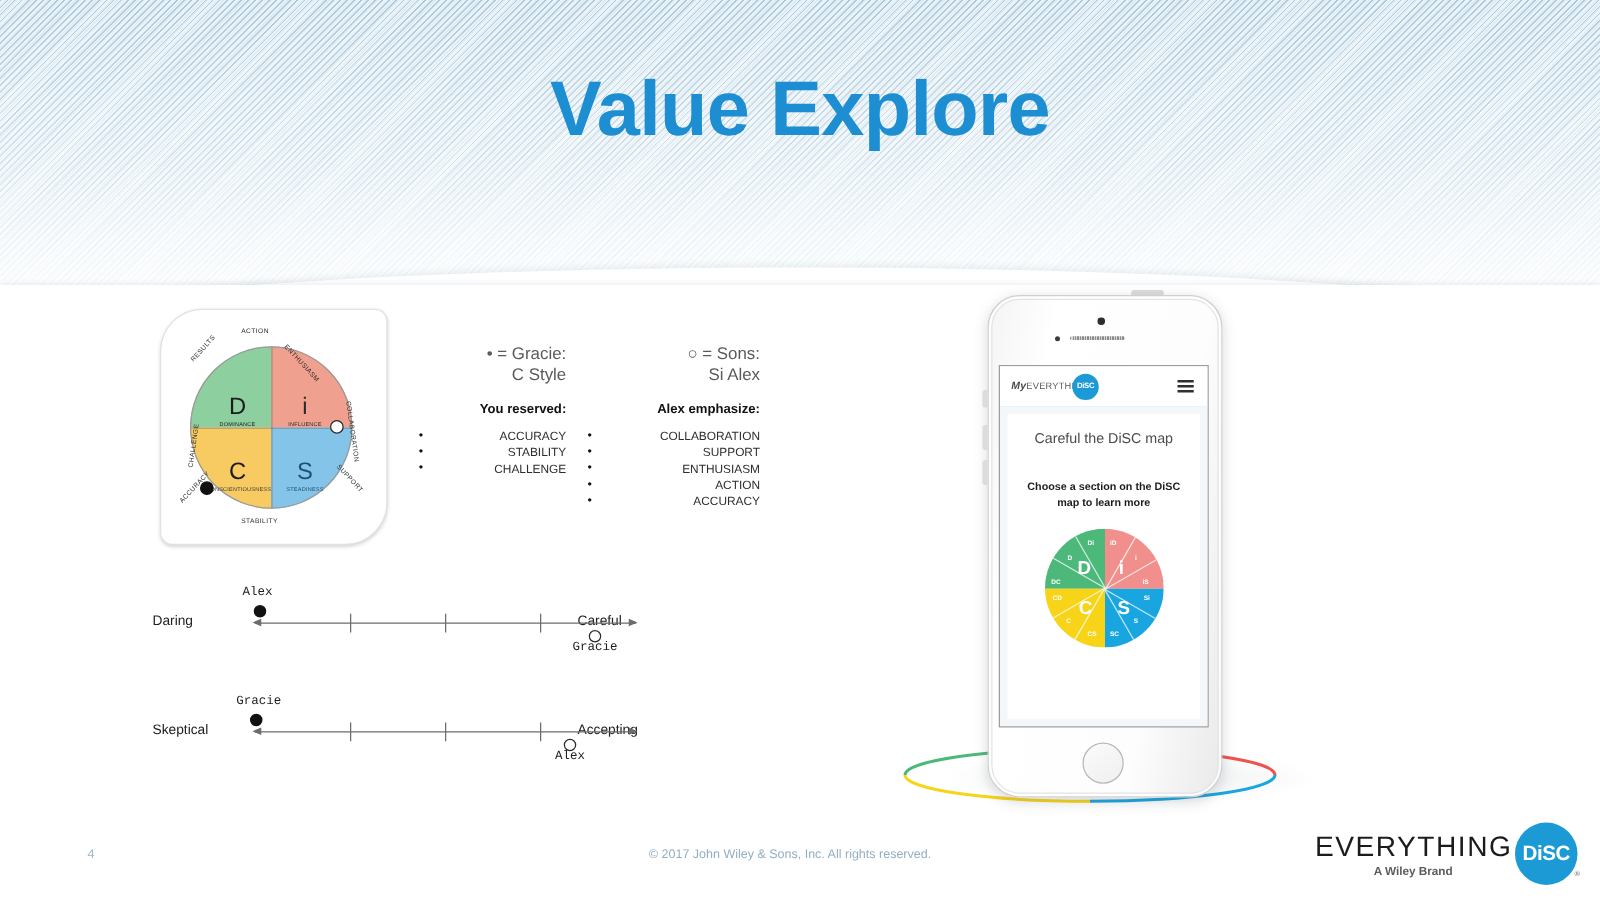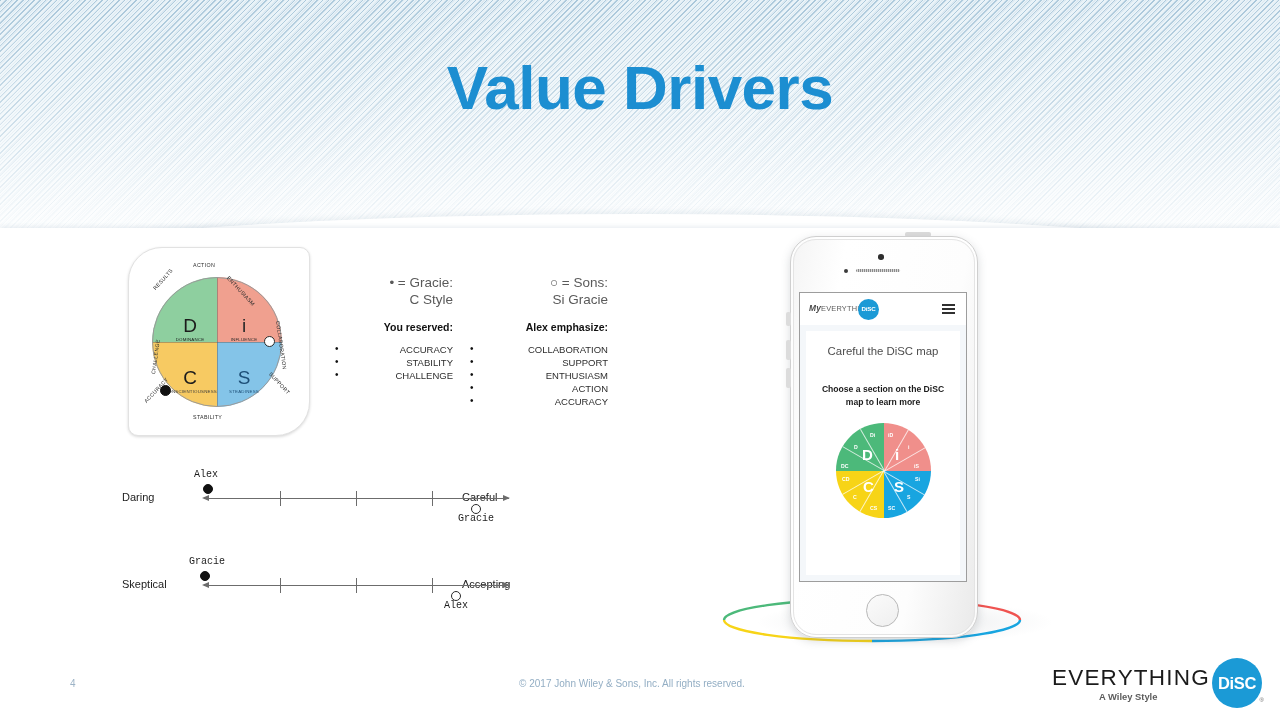--- a/index.html
+++ b/index.html
@@ -175,21 +175,21 @@
 
 <div id="slide">
 
   <div class="bg-tint"></div>
   <div class="bg-hatch"></div>
   <div class="bg-hatch2"></div>
   <div class="bg-lower-curve"></div>
   <div class="bg-lower"></div>
   <div class="panel-white"></div>
 
-  <div class="slide-title">Value Drivers</div>
+  <div class="slide-title">Value Explore</div>
 
   <div class="disc-card"></div>
 
   <div class="disc-wheel">
     <div class="ring"></div>
 
     <div class="quad-wrap">
       <div class="q d"></div>
       <div class="q i"></div>
       <div class="q c"></div>
@@ -235,21 +235,21 @@
     <div class="emph">You reserved:</div>
     <ul>
       <li>ACCURACY</li>
       <li>STABILITY</li>
       <li>CHALLENGE</li>
     </ul>
   </div>
 
   <div class="legend lg-b">
     <div class="head">○ = Sons:</div>
-    <div class="sub">Si Gracie</div>
+    <div class="sub">Si Alex</div>
     <div class="emph">Alex emphasize:</div>
     <ul>
       <li>COLLABORATION</li>
       <li>SUPPORT</li>
       <li>ENTHUSIASM</li>
       <li>ACTION</li>
       <li>ACCURACY</li>
     </ul>
   </div>
 
@@ -363,20 +363,20 @@
         </div>
       </div>
     </div>
   </div>
 
   <div class="pg-num">4</div>
   <div class="copyright">© 2017 John Wiley &amp; Sons, Inc. All rights reserved.</div>
 
   <div class="brand">
     <div class="brand-word">EVERYTHING</div>
-    <div class="brand-sub">A Wiley Style</div>
+    <div class="brand-sub">A Wiley Brand</div>
     <div class="brand-badge">
       <span>DiSC</span>
     </div>
     <div class="brand-reg">®</div>
   </div>
 
 </div>
 
 </body></html>

